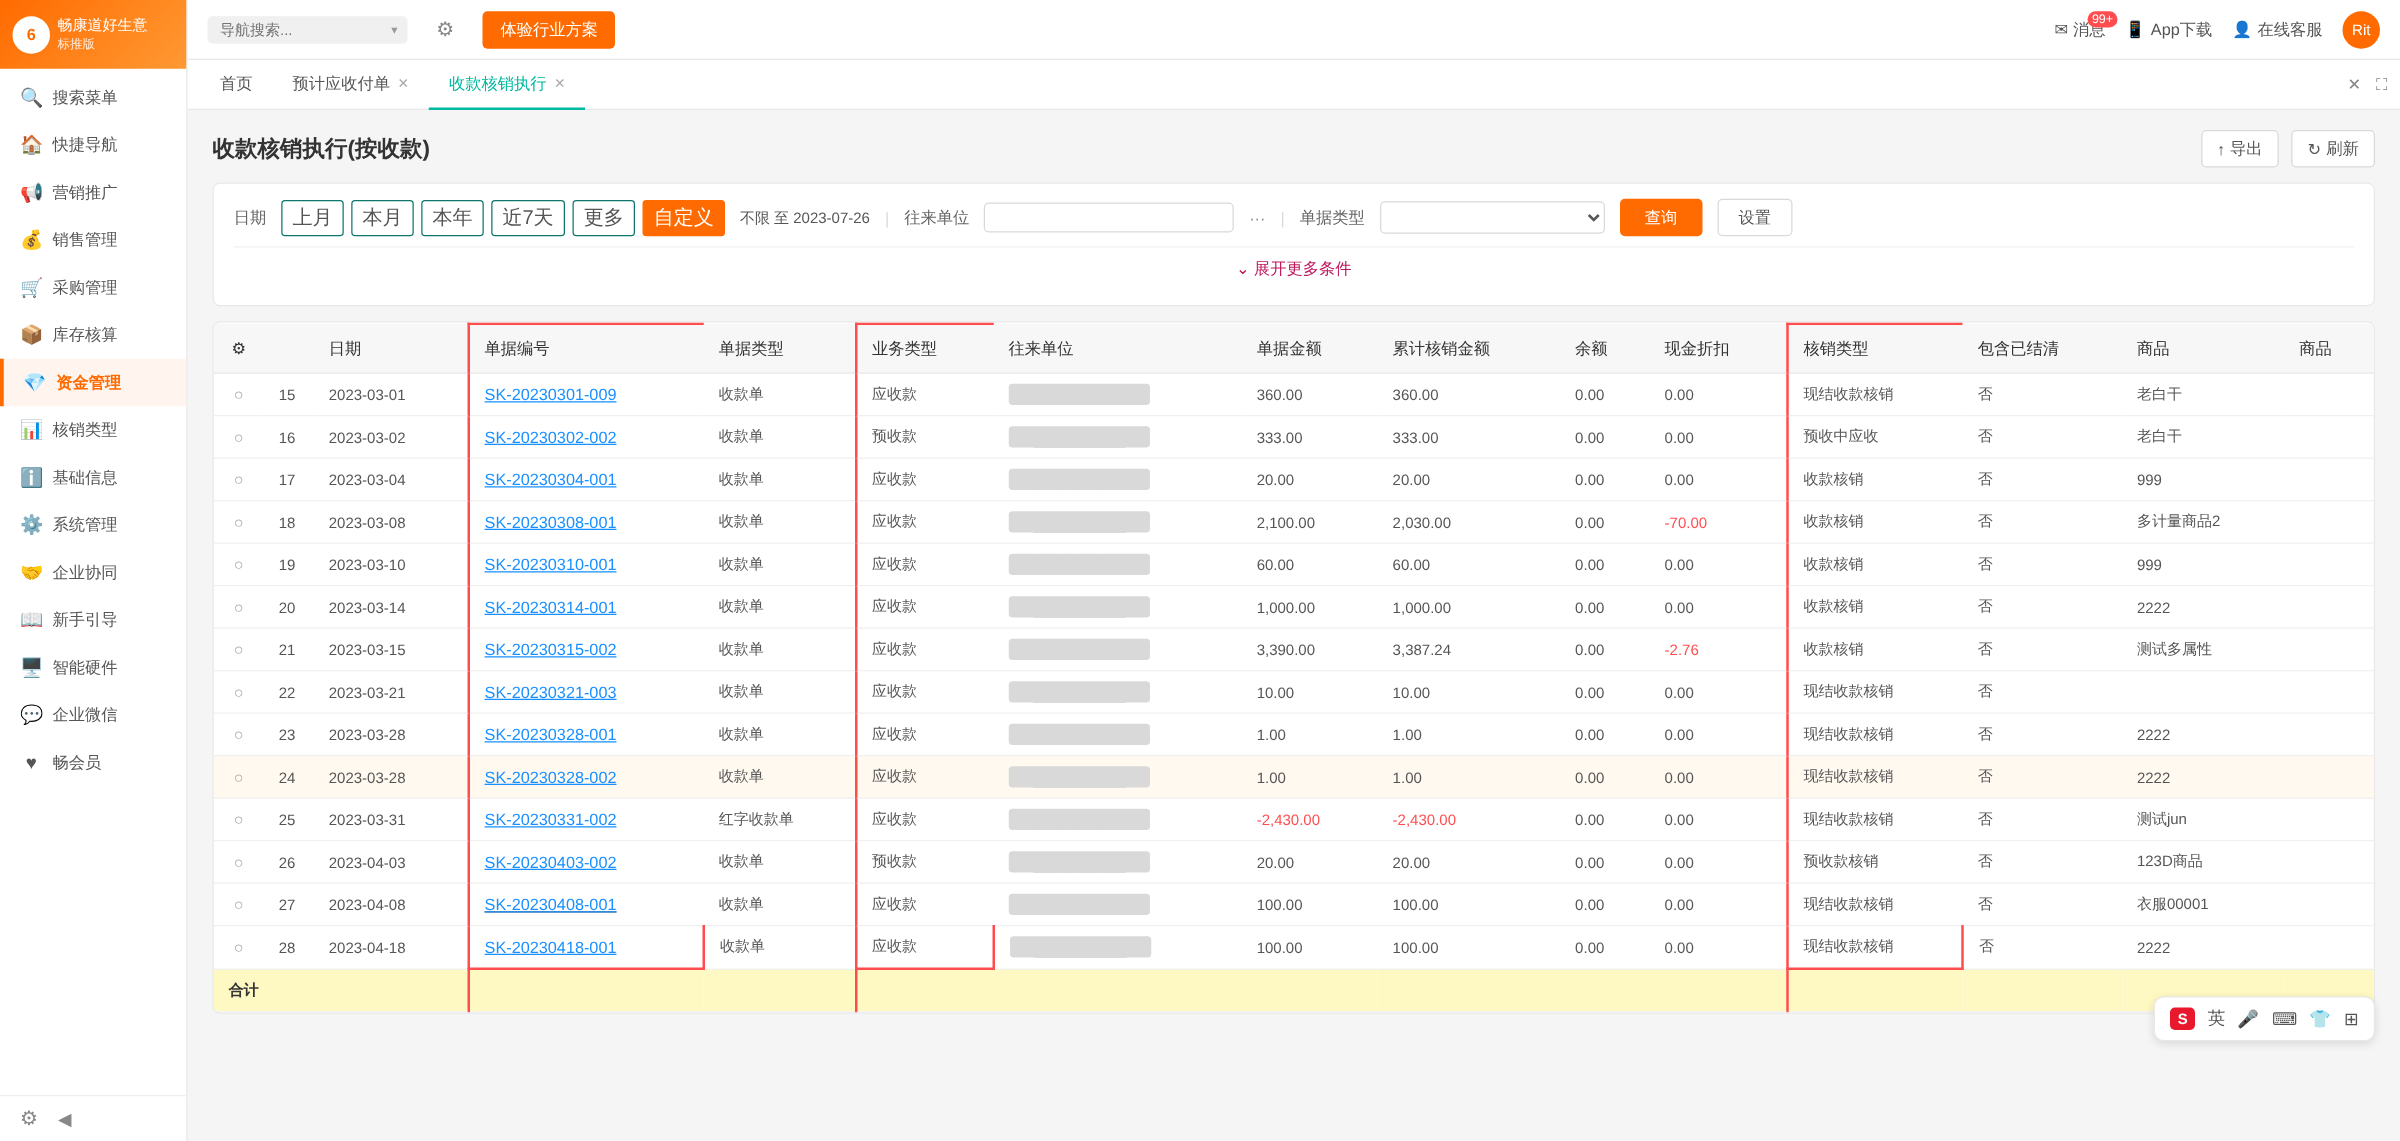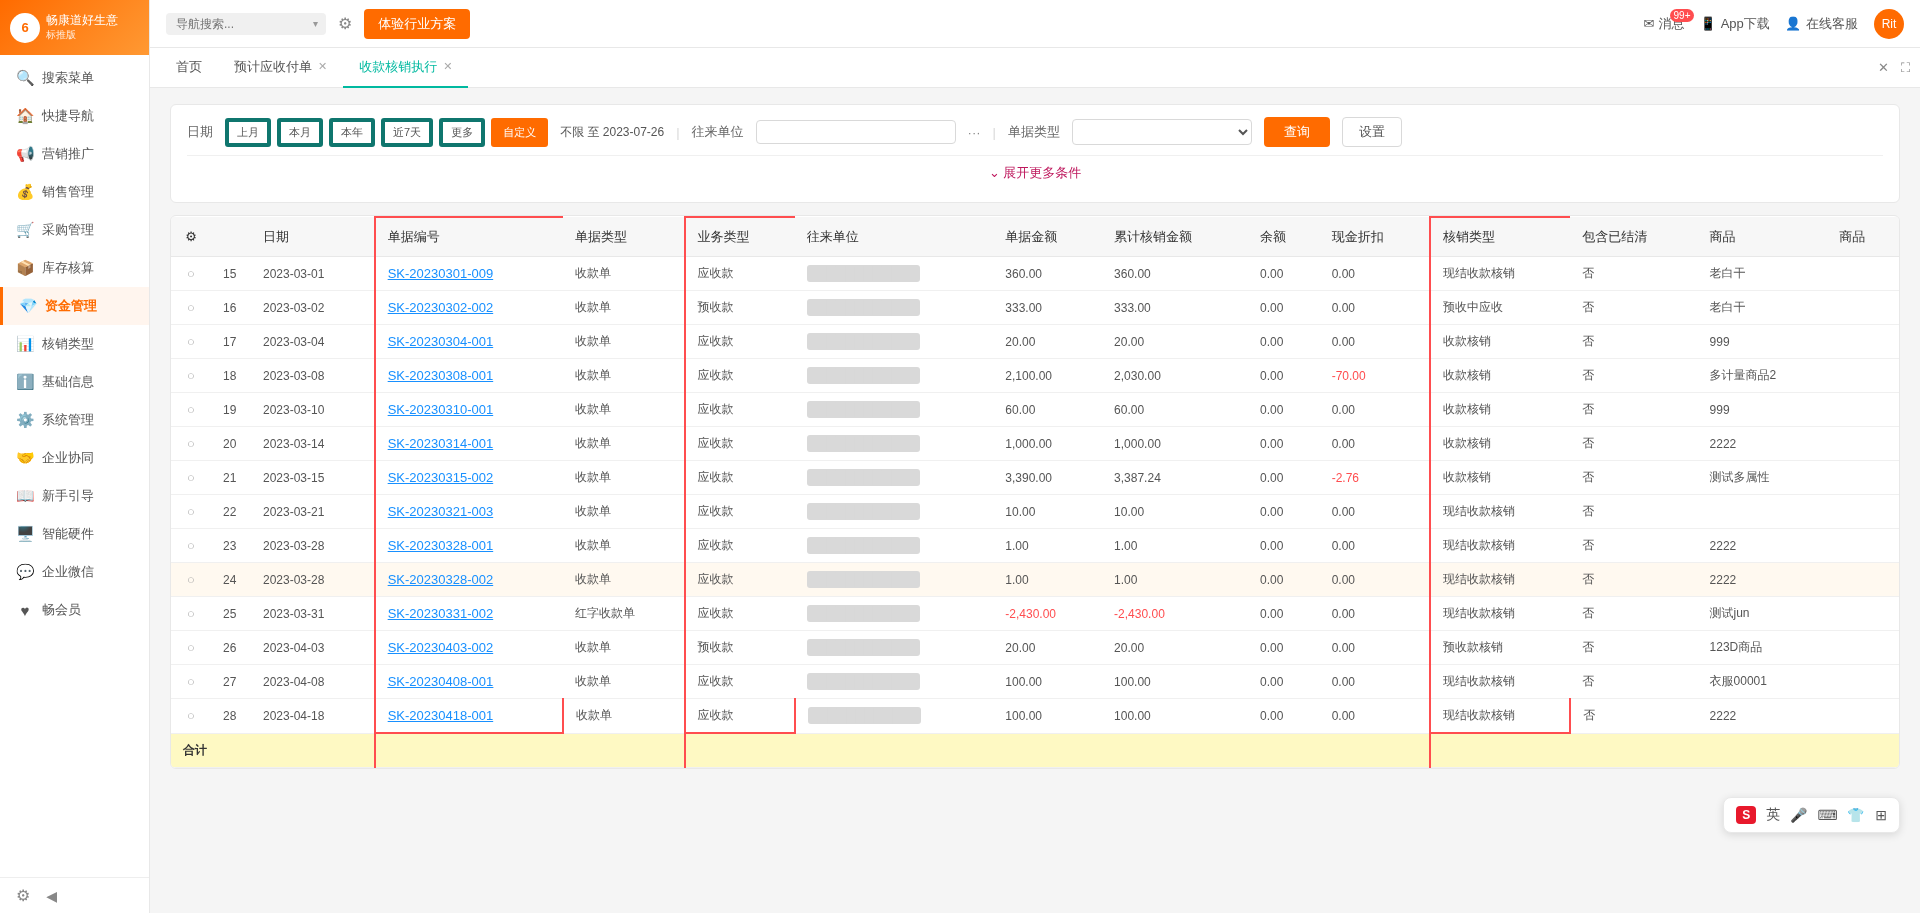--- a/index.html
+++ b/index.html
@@ -48,21 +48,21 @@
     }
 
     
     .main { flex: 1; display: flex; flex-direction: column; overflow: hidden; }
 
     
     .topbar {
       height: 48px;
       background: #fff;
       border-bottom: 1px solid #e8e8e8;
-      display: flex; align-items: center; gap: 12px;
+      display: flex; align-items: center; gap: 23px;
       padding: 0 16px;
       flex-shrink: 0;
     }
     .topbar-nav-input {
       background: #f0f0f0; border: none; border-radius: 4px;
       padding: 4px 30px 4px 10px;
       color: #999; width: 160px; font-size: 12px; position: relative;
     }
     .topbar-nav-wrap { position: relative; display: inline-flex; align-items: center; }
     .topbar-nav-arrow { position: absolute; right: 8px; color: #999; font-size: 10px; }
@@ -118,21 +118,21 @@
     
     .filter-bar {
       background: #fff; border-radius: 6px; padding: 12px 16px;
       margin-bottom: 12px; border: 1px solid #e8e8e8;
     }
     .filter-row { display: flex; align-items: center; gap: 12px; flex-wrap: wrap; }
     .filter-label { color: #666; white-space: nowrap; }
     .filter-date-btns { display: flex; gap: 6px; }
     .filter-date-btn {
       padding: 3px 8px; border-radius: 3px; cursor: pointer;
-      border: 4px solid #0f766e; background: #fff; color: #555; font-size: 11px;
+      border: 1px solid #0f766e; background: #fff; color: #555; font-size: 16px;
     }
     .filter-date-btn.custom { background: #ff6b00; color: #fff; border-color: #ff6b00; }
     .filter-date-range { color: #555; font-size: 12px; }
     .filter-separator { color: #d9d9d9; }
     .filter-input {
       width: 100%; border: 1px solid #d9d9d9; border-radius: 4px;
       padding: 4px 10px; color: #555; font-size: 12px;
     }
     .filter-more { color: #888; cursor: pointer; }
     .filter-select {
@@ -309,20 +309,33 @@
       </div>
       <div class="tabs-actions">
       <span>✕</span>
       <span>⛶</span>
     </div>
   </div>
 
   <div class="content">
     <div class="page-container">
 
+      <div class="page-header">
+        <h2 class="page-title">收款核销执行(按收款)</h2>
+        <div class="page-actions">
+          <button class="btn-outline">
+            <span>↑</span>
+            <span>导出</span>
+          </button>
+          <button class="btn-outline">
+            <span>↻</span>
+            <span>刷新</span>
+          </button>
+        </div>
+      </div>
 
       <div class="filter-bar">
         <div class="filter-row">
           <span class="filter-label">日期</span>
           <div class="filter-date-btns" id="date-btns">
               <button class="filter-date-btn">上月</button>
               <button class="filter-date-btn">本月</button>
               <button class="filter-date-btn">本年</button>
               <button class="filter-date-btn">近7天</button>
               <button class="filter-date-btn">更多</button>

